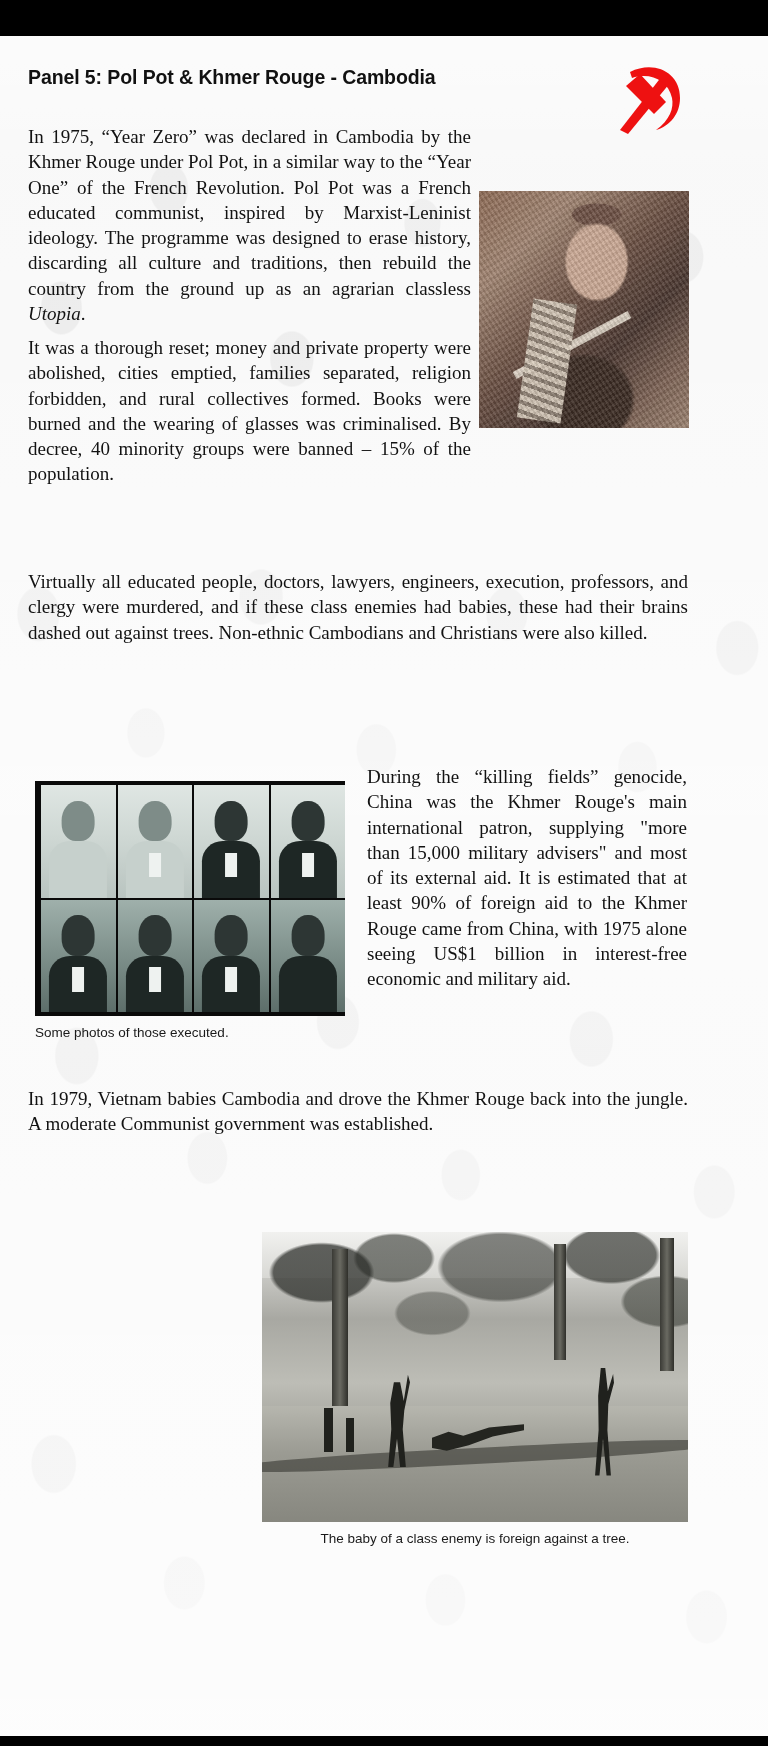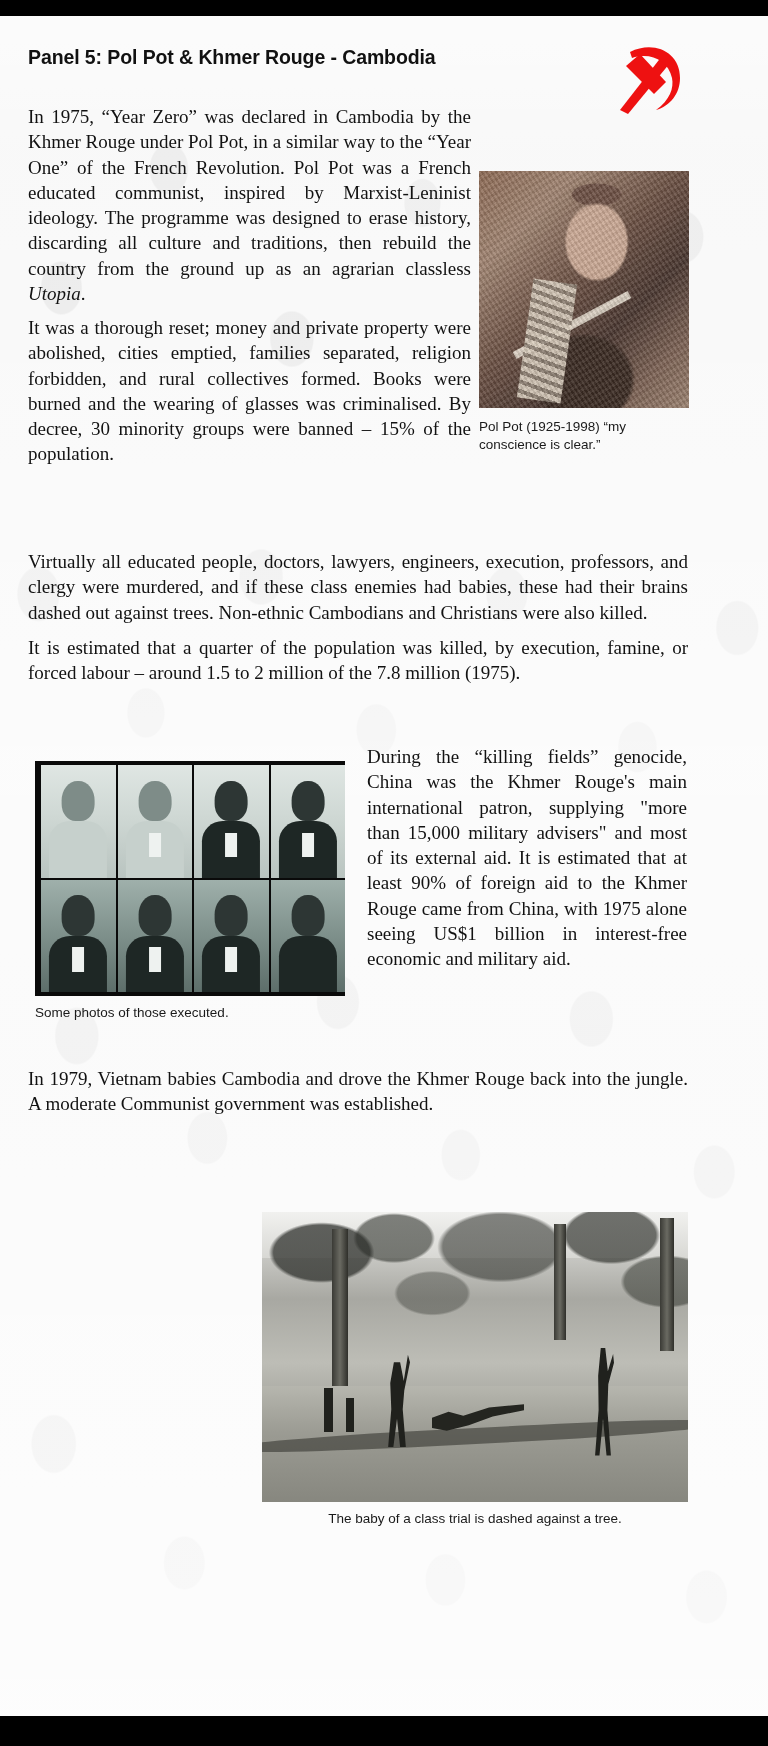--- a/index.html
+++ b/index.html
@@ -4,21 +4,21 @@
 <style>
   html,body{margin:0;padding:0;}
   body{
     width:768px;height:1746px;
     background:#000;
     font-family:"Liberation Serif", serif;
     overflow:hidden;
   }
   .slide{
     position:absolute;
-    left:0; top:16px;
+    left:0; top:36px;
     width:768px; height:1700px;
     background:#15803d;
     overflow:hidden;
   }
   
   .bg-texture{
     position:absolute; inset:0;
     background-color:#eeeeee;
     background-image:
       radial-gradient(ellipse 34px 44px at 8% 16%, rgba(120,120,120,.30) 0 58%, rgba(255,255,255,0) 62%),
@@ -244,35 +244,33 @@
     <div class="emblem">
       <svg viewBox="0 0 90 80" width="90" height="80" aria-hidden="true">
         <path d="M20 74 L62 20 L70 27 L28 78 Z" fill="#ee1111"></path>
         <path d="M26 30 L40 18 L66 46 L54 58 Z" fill="#ee1111"></path>
         <path d="M30 16 C54 4 80 16 80 42 C80 58 70 70 56 74 C70 64 74 52 72 42 C68 24 50 16 32 22 Z" fill="#ee1111"></path>
       </svg>
     </div>
 
     <div class="col-left-top">
       <p class="body"><span>In 1975, “Year Zero” was declared in Cambodia by the Khmer Rouge under Pol Pot, in a similar way to the “Year One” of the French Revolution. Pol Pot was a French educated communist, inspired by Marxist-Leninist ideology. The programme was designed to erase history, discarding all culture and traditions, then rebuild the country from the ground up as an agrarian classless </span><i>Utopia</i><span>.</span></p>
-      <p class="body">It was a thorough reset; money and private property were abolished, cities emptied, families separated, religion forbidden, and rural collectives formed. Books were burned and the wearing of glasses was criminalised. By decree, 30 minority groups were banned – 15% of the population.</p>
+      <p class="body">It was a thorough reset; money and private property were abolished, cities emptied, families separated, religion forbidden, and rural collectives formed. Books were burned and the wearing of glasses was criminalised. By decree, 40 minority groups were banned – 15% of the population.</p>
     </div>
 
     <div class="polpot-wrap">
       <div class="polpot-photo">
         <div class="stick"></div>
         <div class="scarf"></div>
         <div class="grain"></div>
       </div>
-      <div class="cap polpot-cap">Pol Pot (1925-1998) “my conscience is clear.”</div>
     </div>
 
     <div class="full-1">
       <p class="body">Virtually all educated people, doctors, lawyers, engineers, execution, professors, and clergy were murdered, and if these class enemies had babies, these had their brains dashed out against trees. Non-ethnic Cambodians and Christians were also killed.</p>
-      <p class="body lastline">It is estimated that a quarter of the population was killed, by execution, famine, or forced labour – around 1.5 to 2 million of the 7.8 million (1975).</p>
     </div>
 
     <div class="mug-wrap">
       <div class="mug-photo">
         <div class="mug light">
             <div class="head"></div>
             <div class="torso"></div>
           </div>
         <div class="mug light">
             <div class="head"></div>
@@ -329,17 +327,17 @@
         <div class="trunk t2"></div>
         <div class="trunk t3"></div>
         <div class="ground"></div>
         <div class="path"></div>
         <div class="figure f-bystander1"></div>
         <div class="figure f-bystander2"></div>
         <div class="figure f-soldier-l"></div>
         <div class="figure f-child"></div>
         <div class="figure f-soldier-r"></div>
       </div>
-      <div class="cap tree-cap">The baby of a class trial is dashed against a tree.</div>
+      <div class="cap tree-cap">The baby of a class enemy is foreign against a tree.</div>
     </div>
 
   </div>
 </div>
 
 </body></html>

